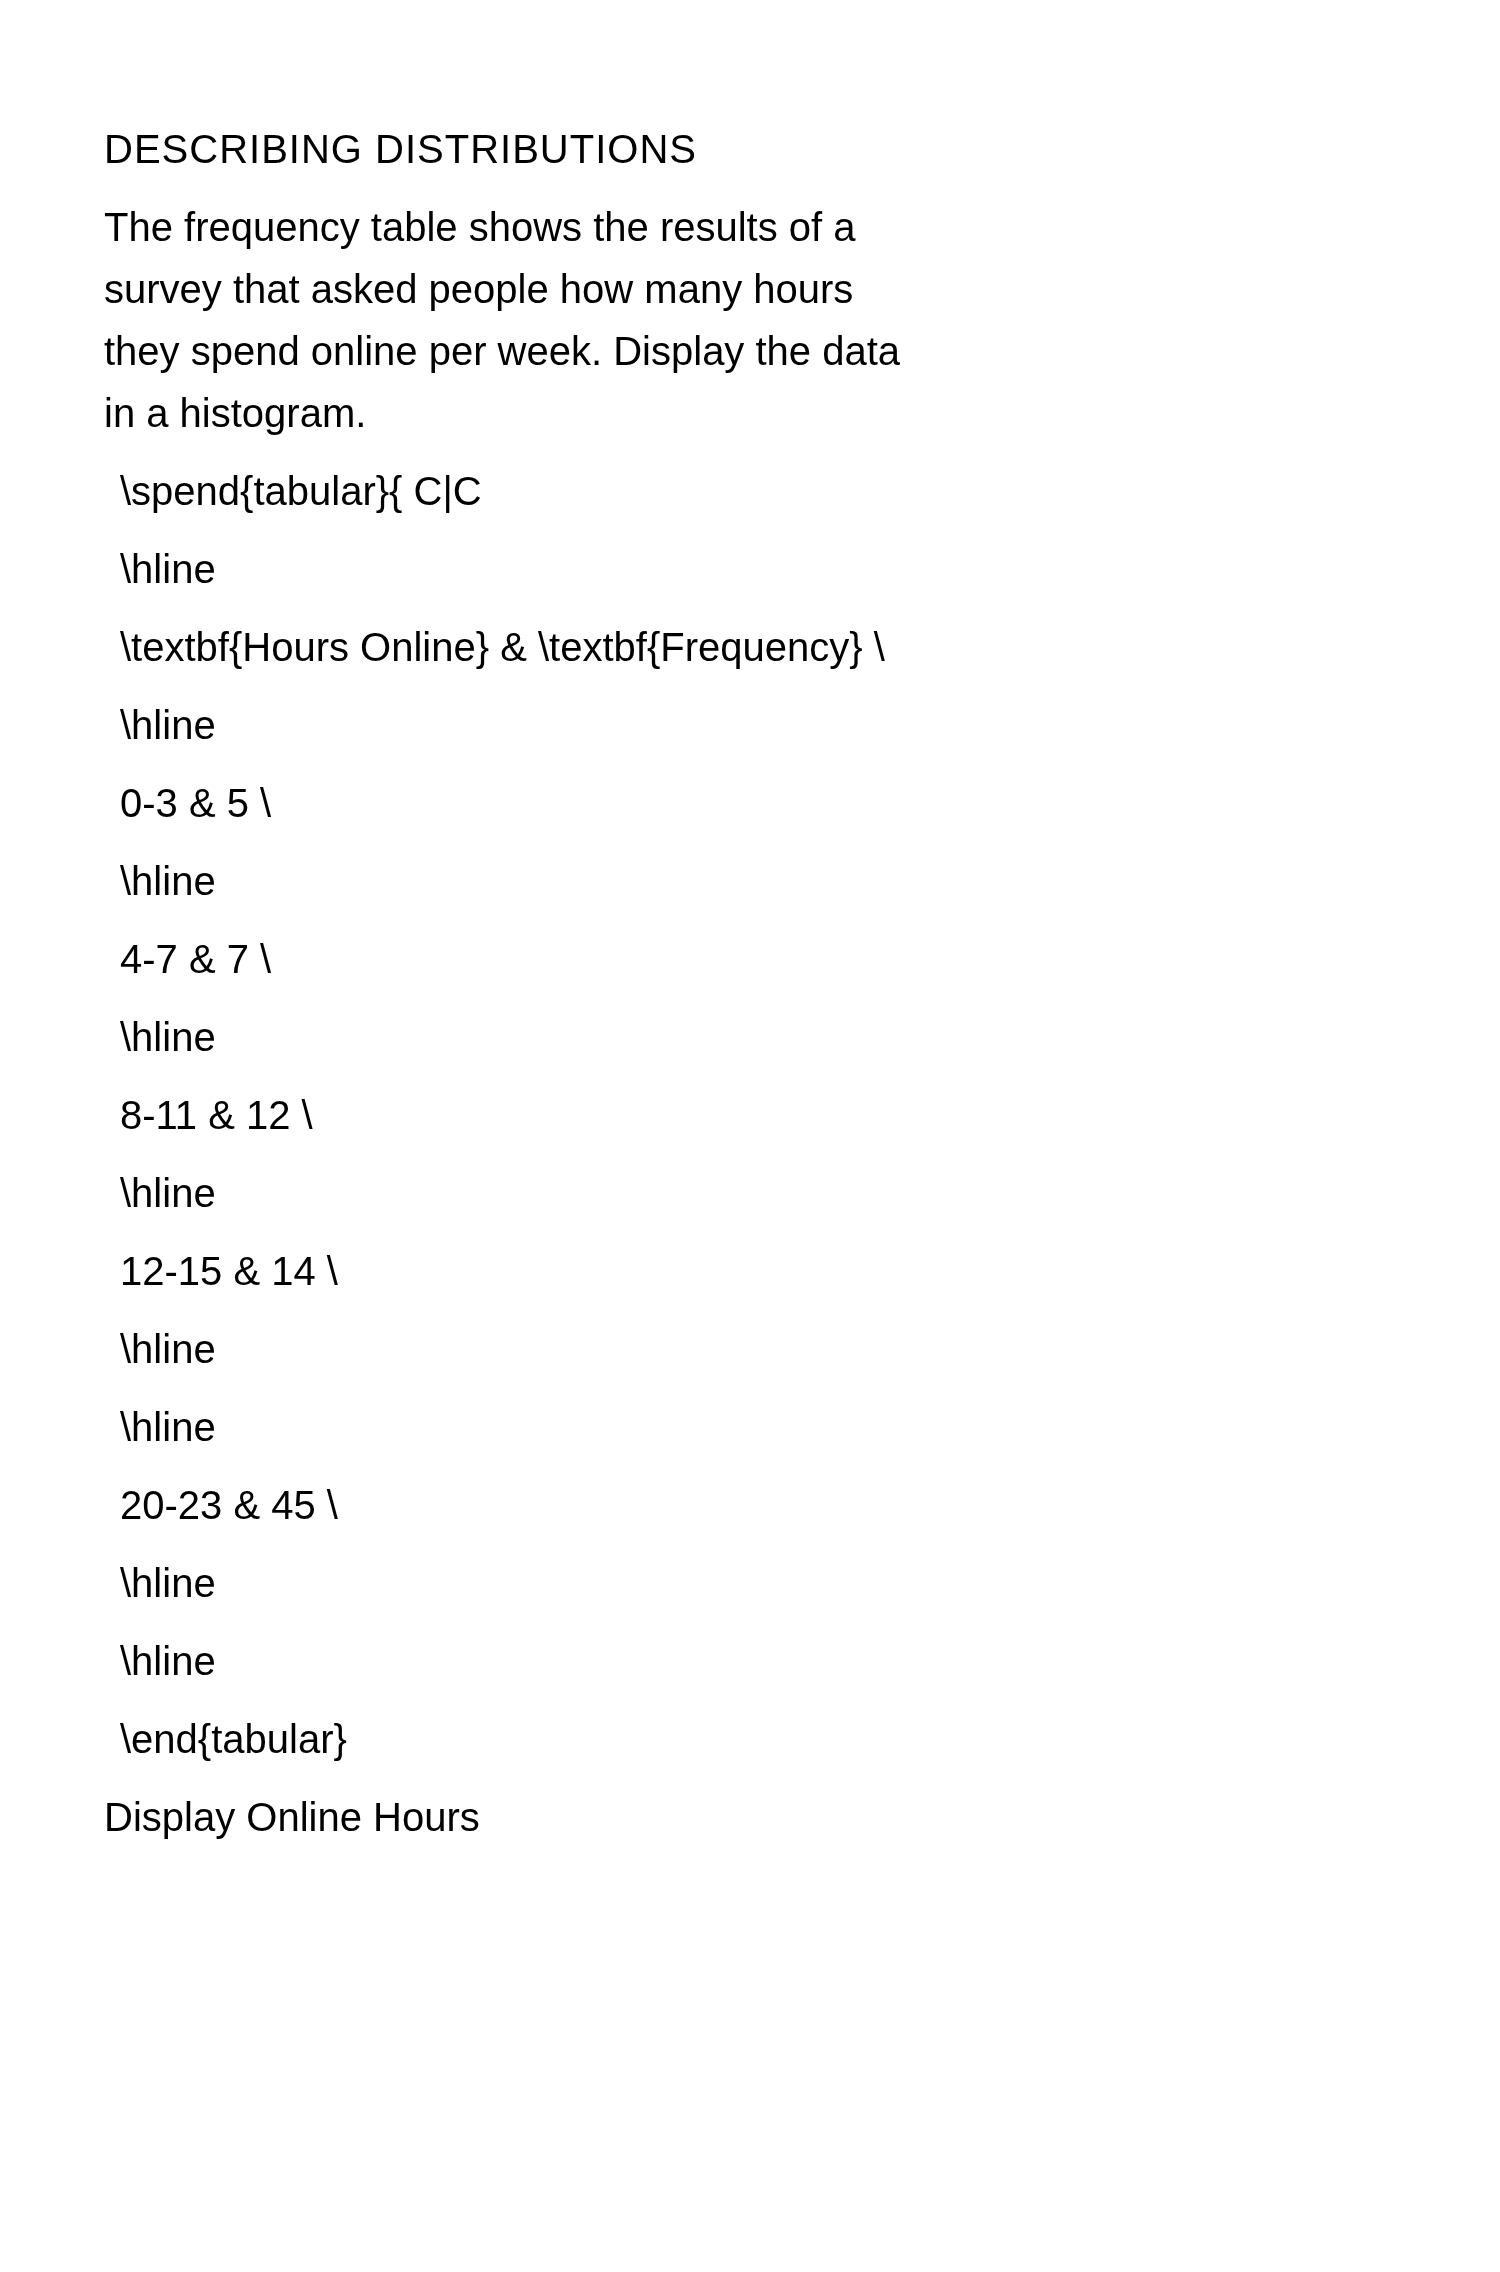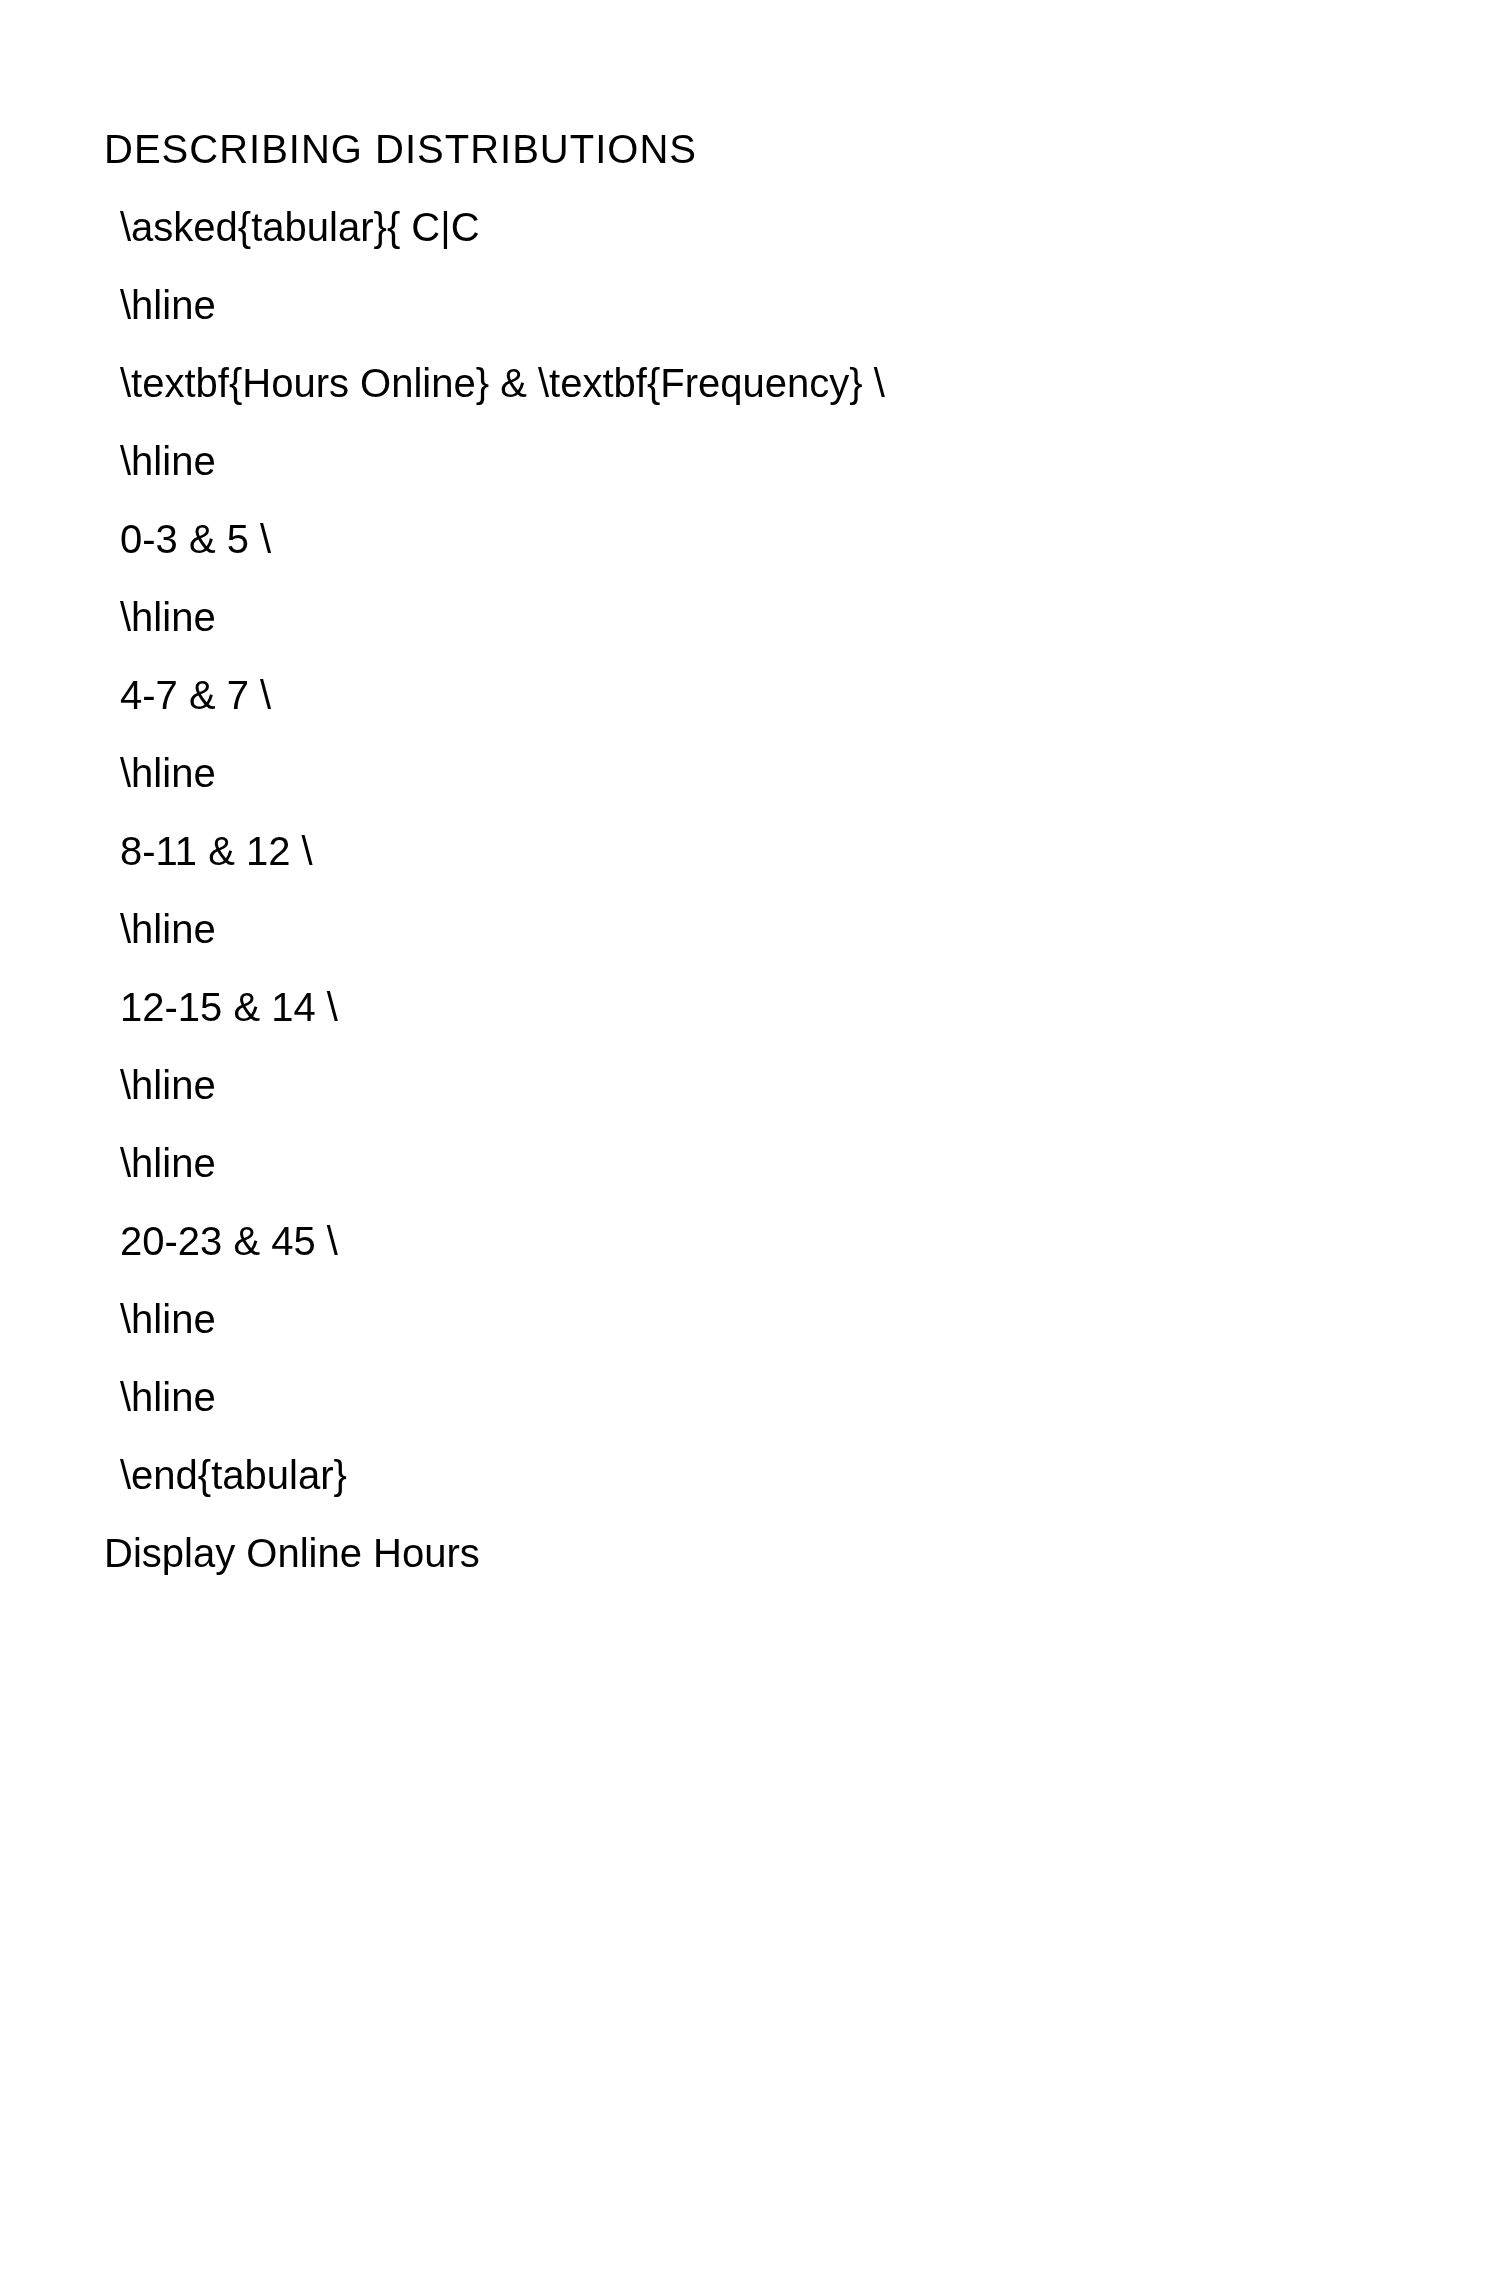--- a/index.html
+++ b/index.html
@@ -25,22 +25,23 @@
     }
     .line {
       display: block;
     }
   </style>
 </head>
 <body>
 
 <div class="content">
   <div class="heading line">DESCRIBING DISTRIBUTIONS</div>
+  <div class="line">The frequency table shows the results of a survey that asked people how many hours they spend online per week. Display the data in a histogram.</div>
   <div>
-    <span class="line">\asked{tabular}{ C|C</span>
+    <span class="line">\spend{tabular}{ C|C</span>
     <span class="line">\hline</span>
     <span class="line">\textbf{Hours Online} &amp; \textbf{Frequency} \</span>
     <span class="line">\hline</span>
     <span class="line">0-3 &amp; 5 \</span>
     <span class="line">\hline</span>
     <span class="line">4-7 &amp; 7 \</span>
     <span class="line">\hline</span>
     <span class="line">8-11 &amp; 12 \</span>
     <span class="line">\hline</span>
     <span class="line">12-15 &amp; 14 \</span>

